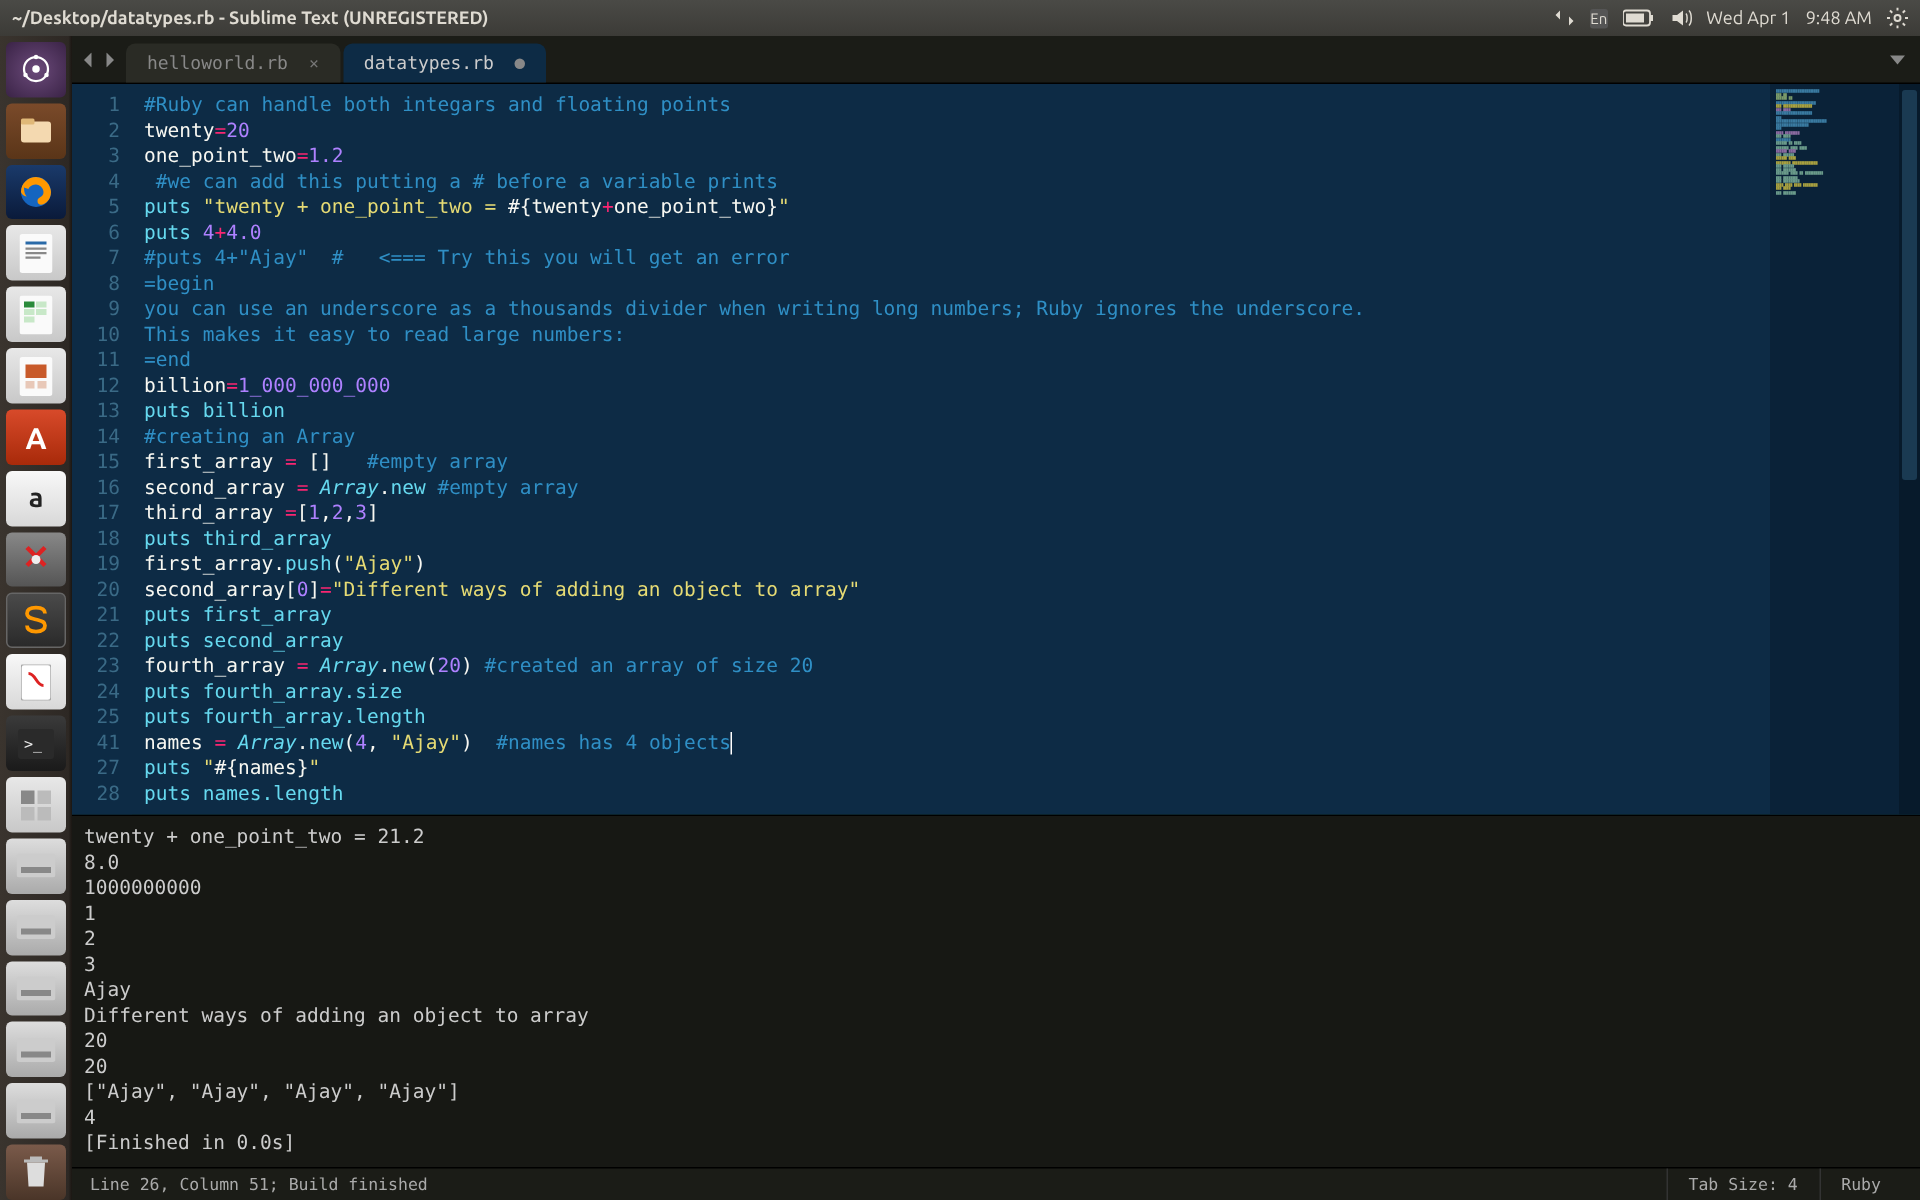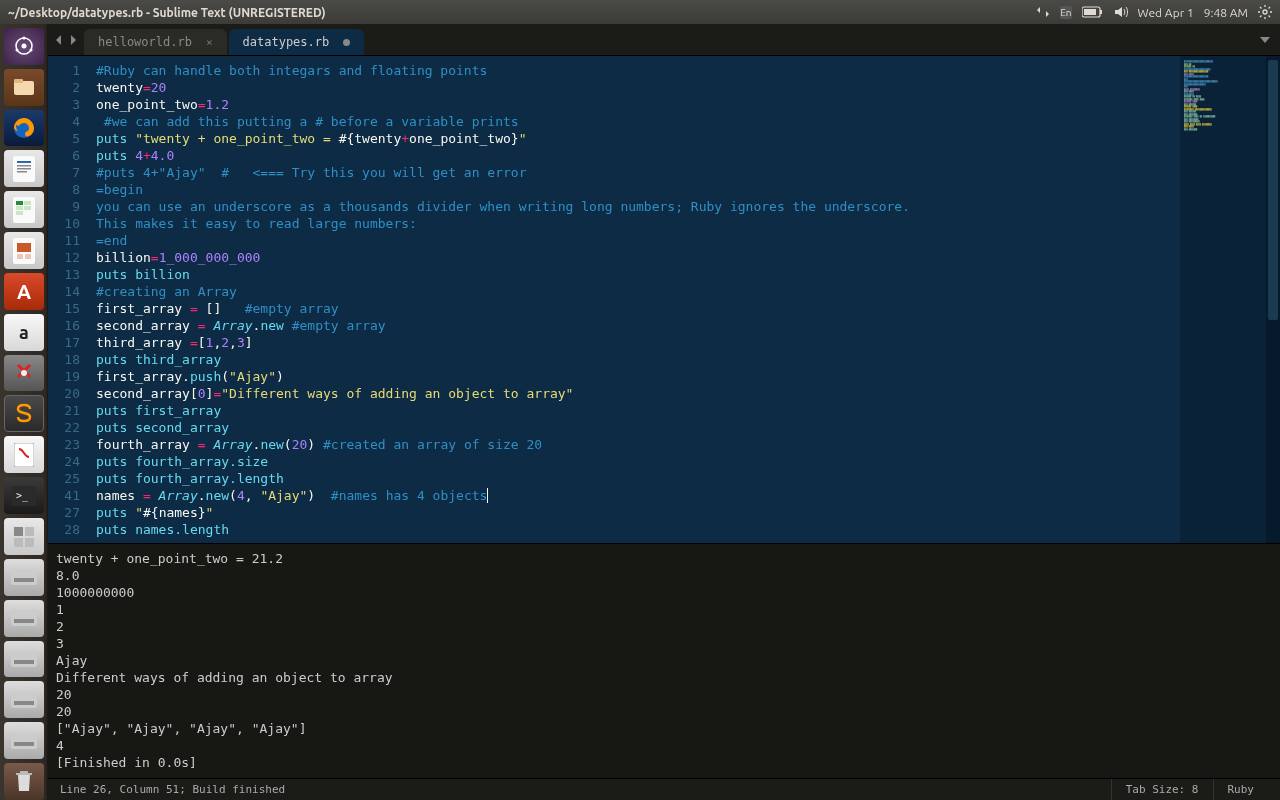--- a/index.html
+++ b/index.html
@@ -312,16 +312,16 @@
 Different ways of adding an object to array
 20
 20
 ["Ajay", "Ajay", "Ajay", "Ajay"]
 4
 [Finished in 0.0s]</div>
 
   <div class="status">
     <span>Line 26, Column 51; Build finished</span>
     <span class="sp"></span>
-    <span class="cell">Tab Size: 8</span>
+    <span class="cell">Tab Size: 4</span>
     <span class="cell">Ruby</span>
   </div>
 </div>
 
 </body></html>

